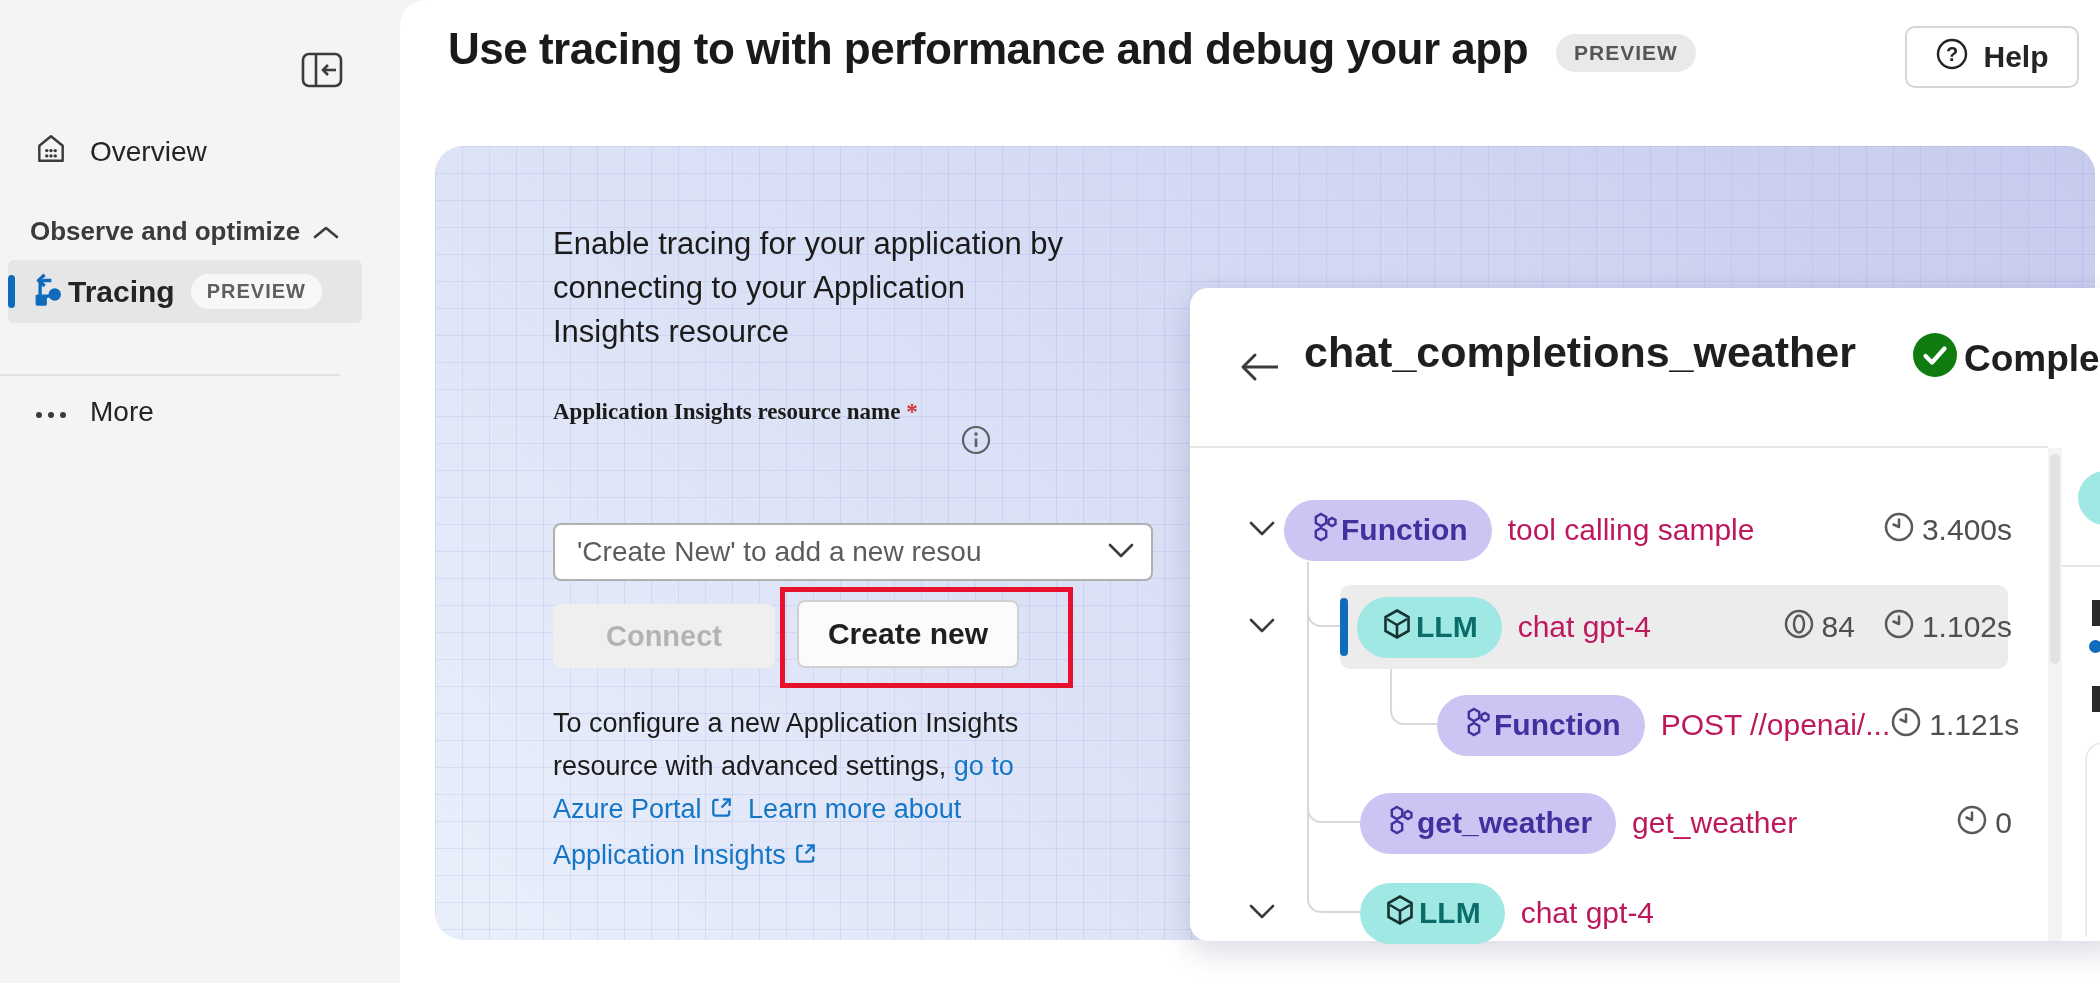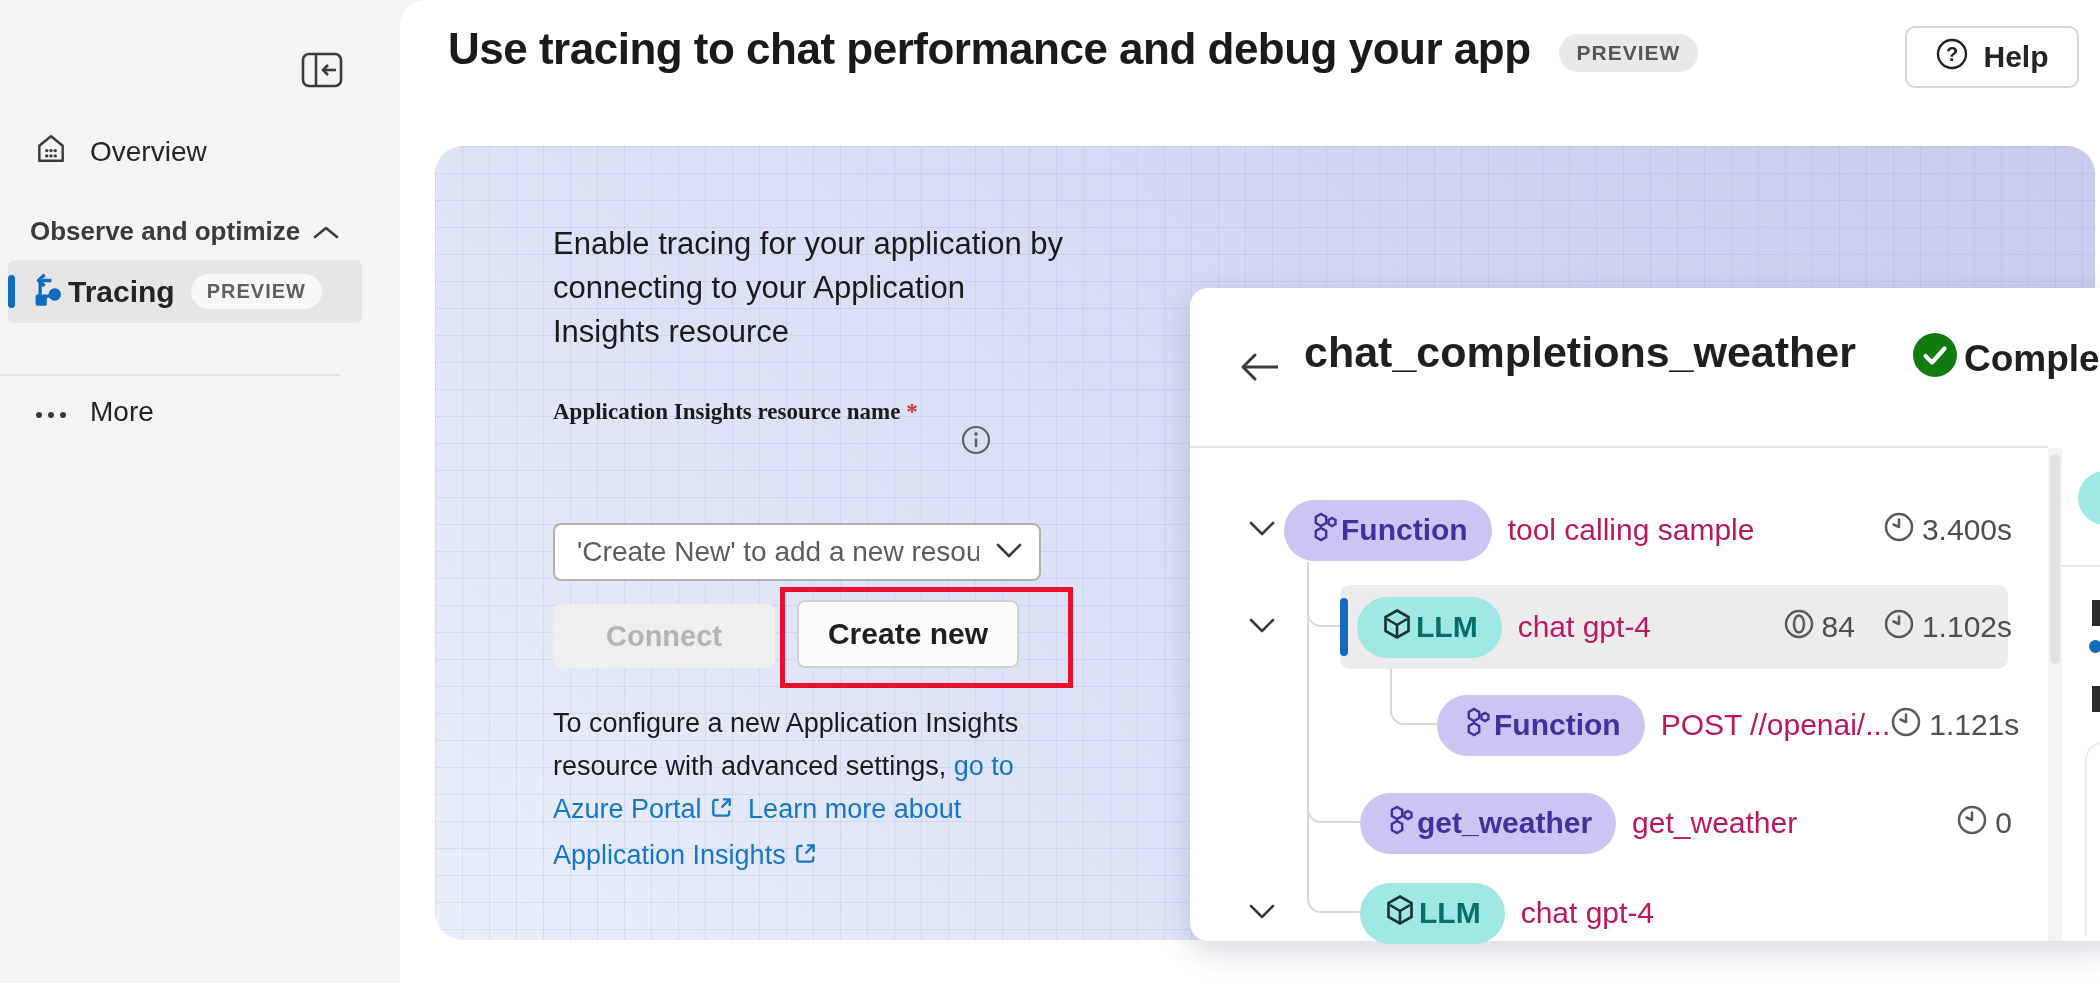--- a/index.html
+++ b/index.html
@@ -34,21 +34,21 @@
     background-image:
       repeating-linear-gradient(to right, rgba(130,140,215,0.16) 0 1px, transparent 1px 27px),
       repeating-linear-gradient(to bottom, rgba(130,140,215,0.16) 0 1px, transparent 1px 27px),
       linear-gradient(225deg, #c7cbee 0%, #d6dcf4 45%, #e9effa 100%);
     padding-left: 24px;
   }
   .intro { position:absolute; left:118px; top:76px; width:515px; font-size:31px; line-height:44px; color:#1b1b1b; }
   .field-label { position:absolute; left:118px; top:250px; width:460px; font-size:23px; line-height:32px; font-weight:700; color:#1b1b1b;font-family:Liberation Serif, serif; }
   .req { color:#d13438; font-weight:700; }
   .info-ic { position:absolute; left:525px; top:278px; }
-  .dropdown { position:absolute; left:118px; top:377px; width:488px; height:58px; background:#fff; border:2px solid #b0b0b0; border-radius:8px; display:flex; align-items:center; cursor:pointer; }
+  .dropdown { position:absolute; left:118px; top:377px; width:600px; height:58px; background:#fff; border:2px solid #b0b0b0; border-radius:8px; display:flex; align-items:center; cursor:pointer; }
   .dropdown .ph { margin-left:22px; font-size:28px; color:#5c5c5c; white-space:nowrap; overflow:hidden; flex:1; }
   .dropdown svg { margin:0 16px; flex:none; }
   .btn-connect { position:absolute; left:118px; top:458px; width:222px; height:64px; background:#efefef; border:none; border-radius:8px; font-size:29px; font-weight:600; color:#b3b3b3; }
   .btn-create { position:absolute; left:362px; top:454px; width:222px; height:68px; background:#fbfbfb; border:2px solid #d1d1d1; border-radius:8px; font-size:30px; font-weight:700; color:#1f1f1f; cursor:pointer; }
   .red-box { position:absolute; left:345px; top:441px; width:293px; height:101px; border:5px solid #e8112d; pointer-events:none; }
   .footnote { position:absolute; left:118px; top:556px; width:485px; font-size:27px; line-height:43px; color:#1b1b1b; }
   .footnote a { color:#1576c8; text-decoration:none; cursor:pointer; }
   .ext-ic { display:inline-block; vertical-align:-3px; margin:0 6px; }
 
   
@@ -147,21 +147,21 @@
           <circle cx="29" cy="6" r="3" fill="#3b3b3b"></circle>
         </svg>
     </span>
     <span>More</span>
   </div>
 </div>
 
 <div class="main">
 
   <div class="page-title-row">
-    <h1 class="page-title">Use tracing to chat performance and debug your app</h1>
+    <h1 class="page-title">Use tracing to with performance and debug your app</h1>
     <span class="pill-preview-hdr">PREVIEW</span>
   </div>
 
   <button class="help-btn">
     <span>
       <svg width="34" height="34" viewBox="0 0 34 34">
           <circle cx="17" cy="17" r="14" fill="none" stroke="#242424" stroke-width="2.4"></circle>
           <text x="17" y="24" text-anchor="middle" font-size="20" font-weight="600" fill="#242424" font-family="Liberation Sans,sans-serif">?</text>
         </svg>
     </span>

